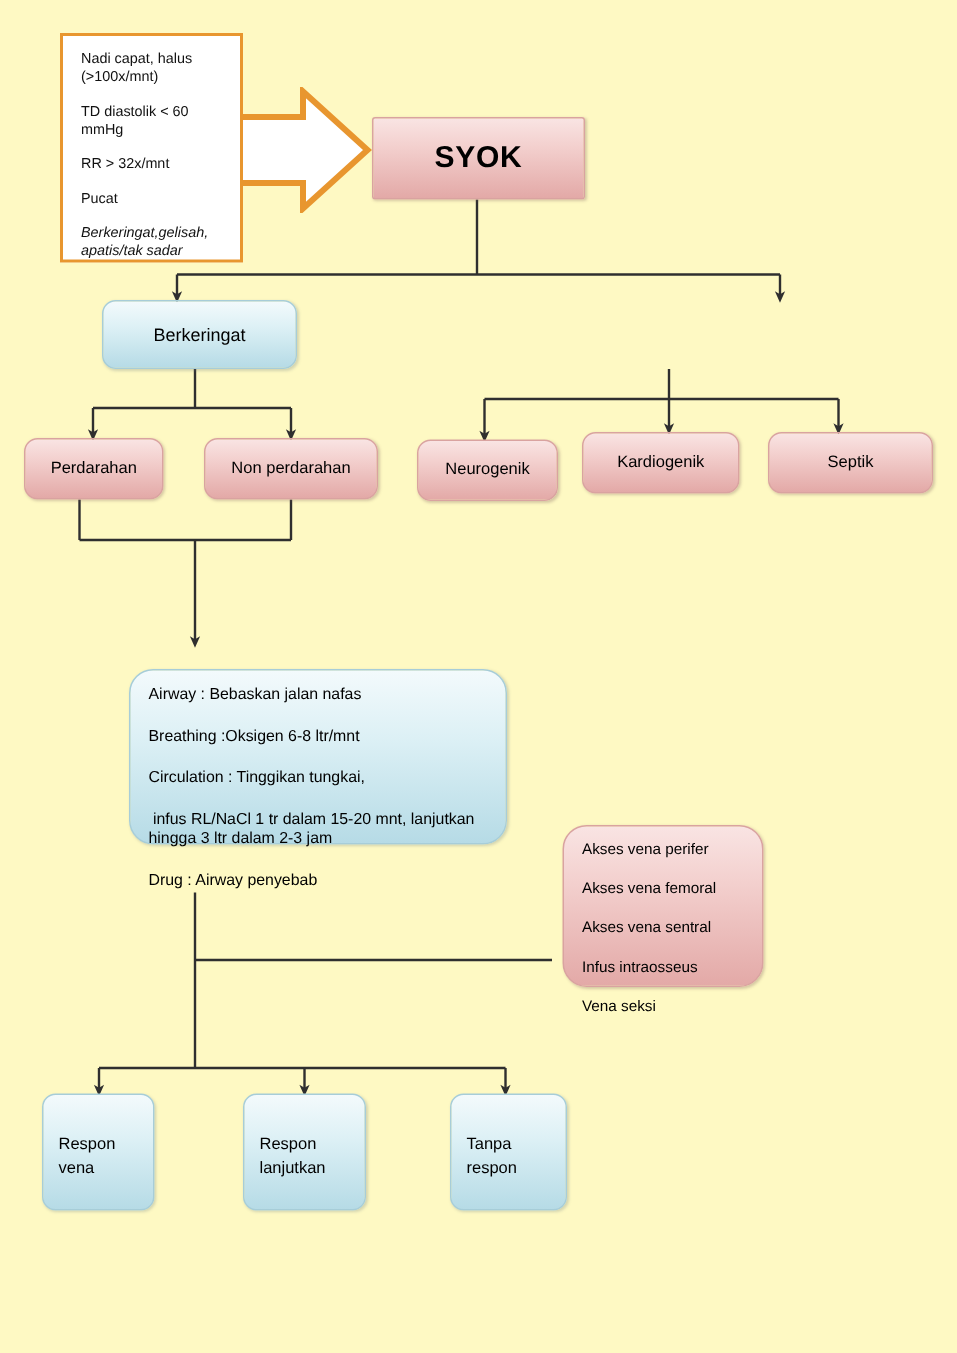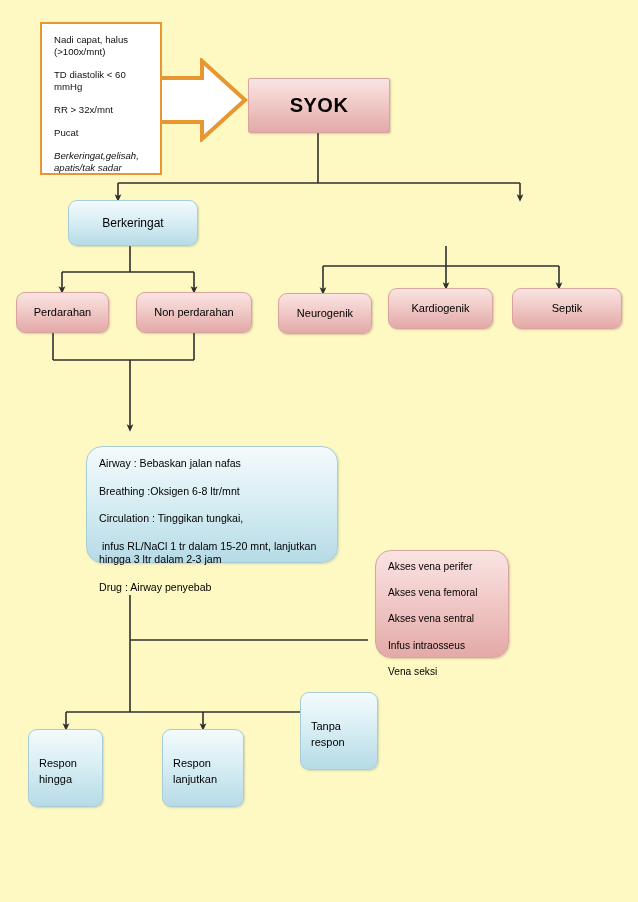--- a/index.html
+++ b/index.html
@@ -213,26 +213,26 @@
   <div class="node pink rounded-lg textblock" id="vena-box" style="left:352px; top:550px; width:134px; height:108px;margin-left:23px;">
     <p>Akses vena perifer</p>
     <p>Akses vena femoral</p>
     <p>Akses vena sentral</p>
     <p>Infus intraosseus</p>
     <p>Vena seksi</p>
   </div>
 
   <div class="node blue rounded respon" style="left:28px; top:729px; width:75px; height:78px;">
     <div>Respon</div>
-    <div>hingga</div>
+    <div>vena</div>
   </div>
 
   <div class="node blue rounded respon" style="left:162px; top:729px; width:82px; height:78px;">
     <div>Respon</div>
     <div>lanjutkan</div>
   </div>
 
-  <div class="node blue rounded respon" style="left:300px; top:692px; width:78px; height:78px;">
+  <div class="node blue rounded respon" style="left:300px; top:729px; width:78px; height:78px;">
     <div>Tanpa</div>
     <div>respon</div>
   </div>
 
 </div>
 
 </body></html>

